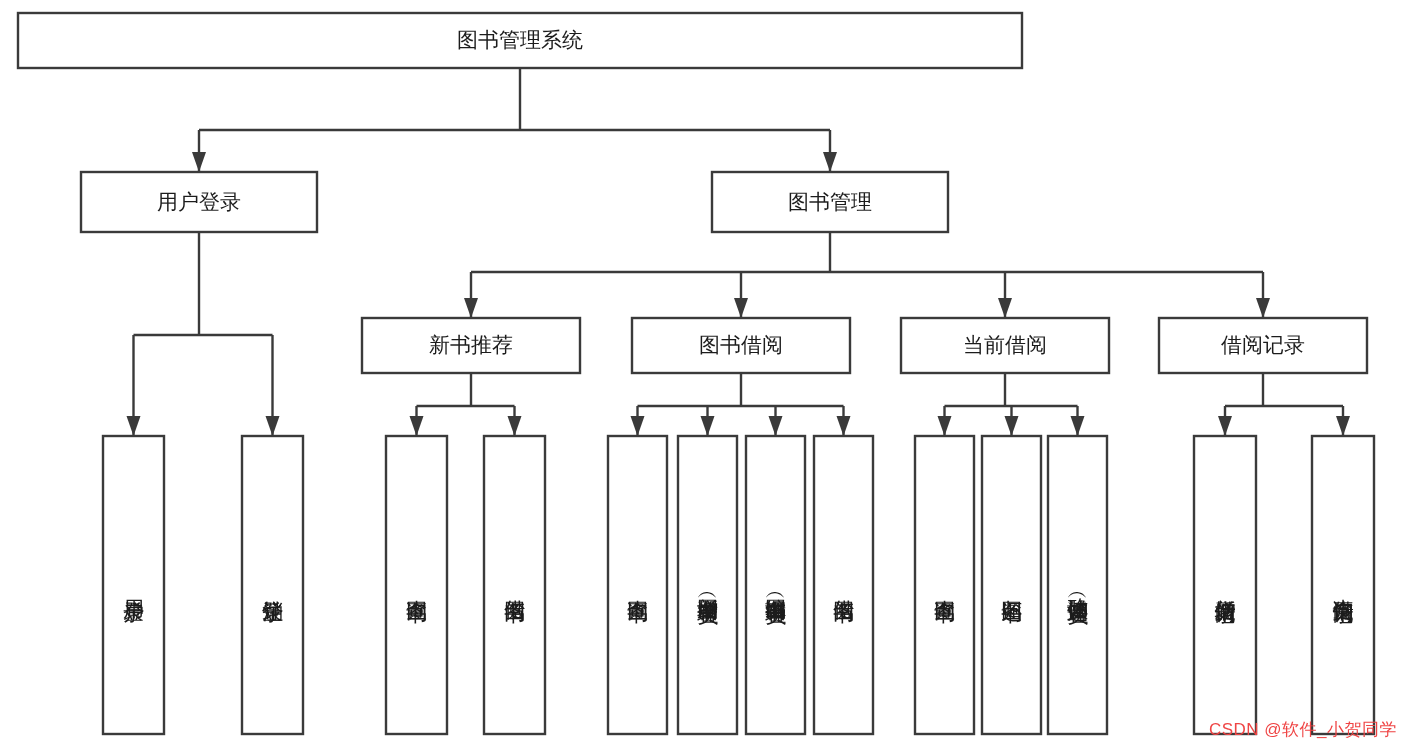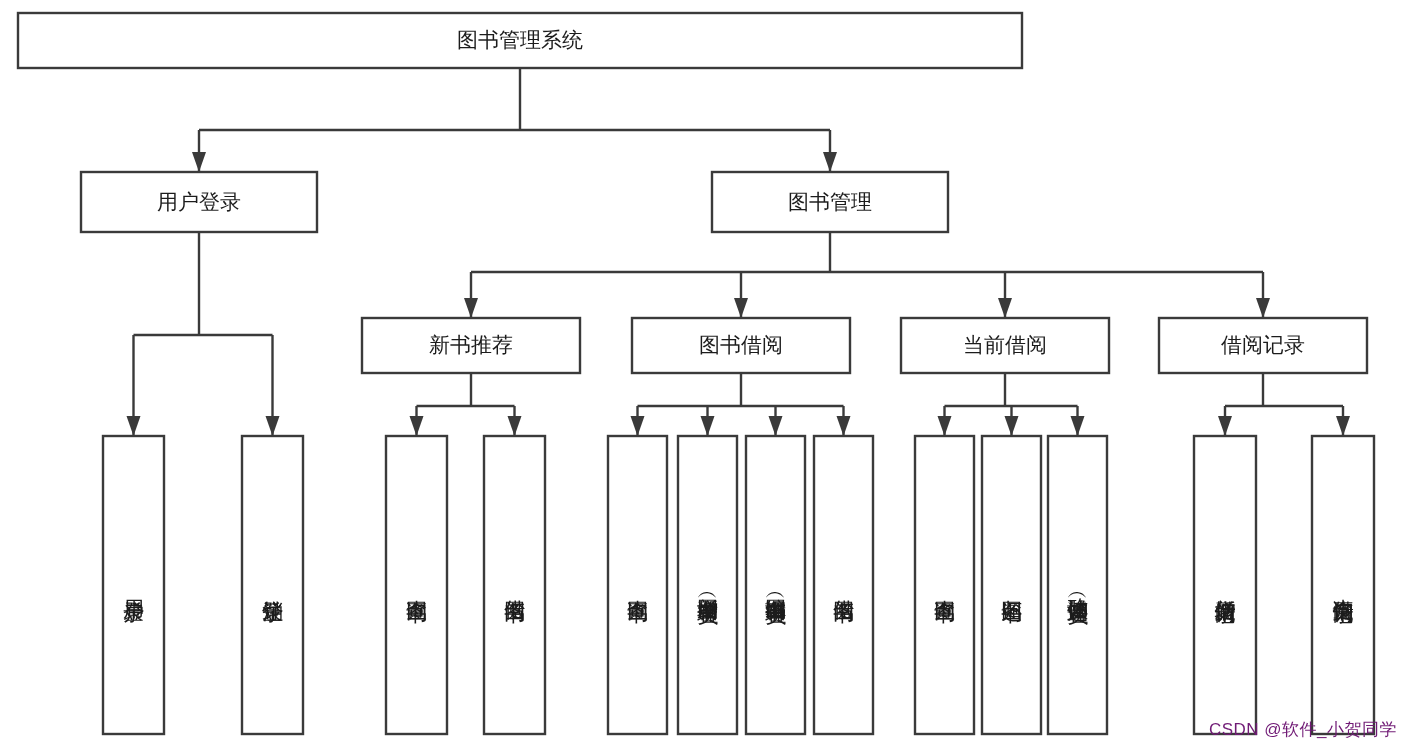--- a/index.html
+++ b/index.html
@@ -61,21 +61,21 @@
     white-space: nowrap;
     text-align: center;
     pointer-events: none;
   }
   .watermark {
     position: absolute;
     right: 8px;
     bottom: 6px;
     font-family: "Liberation Sans", "DejaVu Sans", sans-serif;
     font-size: 17px;
-    color: #701a75;
+    color: #ef4444;
     letter-spacing: 0.5px;
     white-space: nowrap;
   }
 </style>
 </head>
 <body>
 
 <div id="diagram-root">
 
   <svg id="tree-svg" viewBox="0 0 1405 747">

